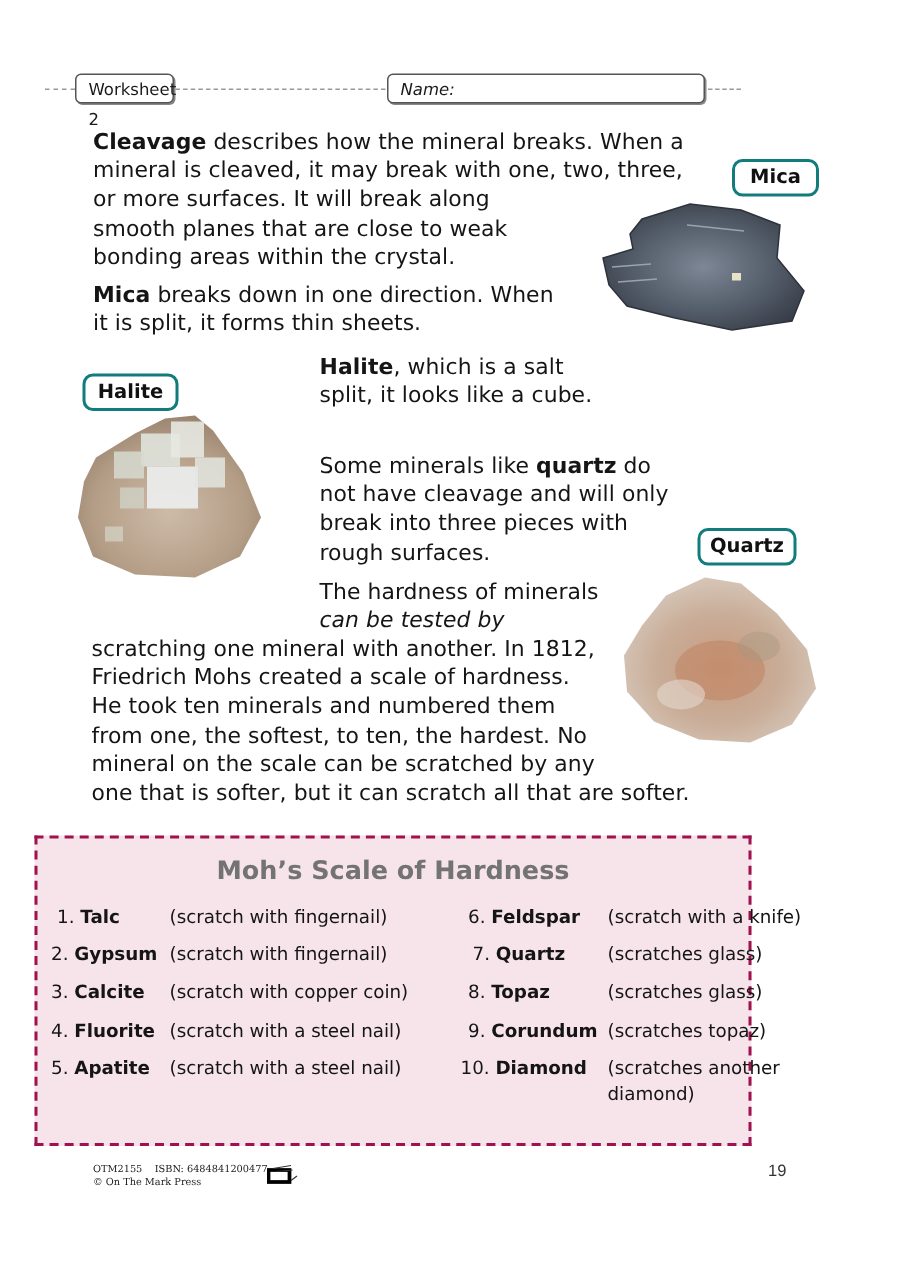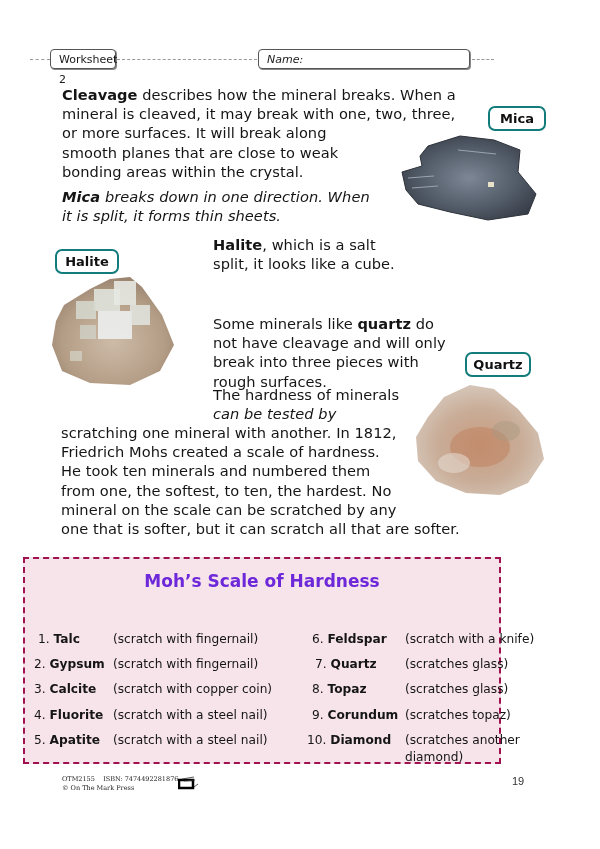--- a/index.html
+++ b/index.html
@@ -23,22 +23,22 @@
            background: #fff; font-weight: bold; font-size: 13px; line-height: 21px;
            text-align: center; color: #111; box-sizing: content-box; }
 
   
   .rock { position: absolute; }
 
   
   .hbox { position: absolute; left: 23px; top: 557px; width: 478px; height: 207px;
           background: #f7e4ea; border: 2px dashed #a0124f; box-sizing: border-box; }
   .htitle { position: absolute; left: 0; right: 0; top: 12px; text-align: center;
-            font-weight: bold; font-size: 17px; color: #6d28d9; }
-  .hrow { position: absolute; font-size: 12.2px; line-height: 16px; white-space: nowrap; color: #151515; margin-top: 28px; }
+            font-weight: bold; font-size: 17px; color: #737373; }
+  .hrow { position: absolute; font-size: 12.2px; line-height: 16px; white-space: nowrap; color: #151515; }
   .hrow .num { display: inline-block; }
   .hrow .name { font-weight: bold; }
   .hrow .desc { position: absolute; }
 
   
   .foot { position: absolute; font-family: "DejaVu Serif", serif; font-size: 6.5px; line-height: 9px; color: #222; }
   .pagenum { position: absolute; left: 512px; top: 775px; font-family: Liberation Sans, sans-serif;
              font-size: 11px; color: #333; }
 </style>
 </head>
@@ -53,21 +53,21 @@
 </div>
 
 <div class="txt" style="left:62px;top:85px;">
   <p><b>Cleavage</b><span> describes how the mineral breaks. When a</span></p>
   <p>mineral is cleaved, it may break with one, two, three,</p>
   <p>or more surfaces. It will break along</p>
   <p>smooth planes that are close to weak</p>
   <p>bonding areas within the crystal.</p>
 </div>
 
-<div class="txt" style="left:62px;top:187px;font-style:italic;">
+<div class="txt" style="left:62px;top:187px;">
   <p><b>Mica</b><span> breaks down in one direction. When</span></p>
   <p>it is split, it forms thin sheets.</p>
 </div>
 
 <div class="rock" style="left:398px;top:132px;width:140px;height:90px;">
   <svg width="140" height="90" viewBox="0 0 140 90">
     <defs>
       <radialGradient id="micaG" cx="50%" cy="50%" r="60%">
         <stop offset="0%" stop-color="#7d8795"></stop>
         <stop offset="60%" stop-color="#525b68"></stop>
@@ -100,21 +100,21 @@
     <rect x="30" y="50" width="16" height="14" fill="#d0d2c6" opacity="0.8"></rect>
     <rect x="20" y="76" width="12" height="10" fill="#d6d6cb" opacity="0.7"></rect>
   </svg>
 </div>
 
 <div class="txt" style="left:213px;top:235px;">
   <p><b>Halite</b><span>, which is a salt</span></p>
   <p>split, it looks like a cube.</p>
 </div>
 
-<div class="txt" style="left:213px;top:314px;">
+<div class="txt" style="left:213px;top:301px;">
   <p><span>Some minerals like </span><b>quartz</b><span> do</span></p>
   <p>not have cleavage and will only</p>
   <p>break into three pieces with</p>
   <p>rough surfaces.</p>
 </div>
 
 <div class="label" style="left:465px;top:352px;width:62px;">Quartz</div>
 <div class="rock" style="left:410px;top:383px;width:140px;height:115px;">
   <svg width="140" height="115" viewBox="0 0 140 115">
     <defs>
@@ -195,21 +195,21 @@
   </div>
   <div class="hrow" style="left:282px;top:145px;">
     <span class="num">10.</span>
     <span class="name">Diamond</span>
     <span class="desc" style="left:98px;top:0;">(scratches another</span>
     <span class="desc" style="left:98px;top:17px;">diamond)</span>
   </div>
 </div>
 
 <div class="foot" style="left:62px;top:775px;">
-  <div style="white-space:pre;">OTM2155    ISBN: 7474492281876</div>
+  <div style="white-space:pre;">OTM2155    ISBN: 6484841200477</div>
   <div>© On The Mark Press</div>
 </div>
 <div class="abs" style="left:178px;top:775px;width:22px;height:14px;">
   <svg width="22" height="14" viewBox="0 0 22 14">
     <rect x="1" y="4" width="14" height="8" fill="none" stroke="#000" stroke-width="2.5"></rect>
     <path d="M4,3 L16,1 M6,5 L17,4" stroke="#333" stroke-width="0.8"></path>
     <path d="M16,11 L20,8" stroke="#333" stroke-width="0.8"></path>
   </svg>
 </div>
 <div class="pagenum">19</div>

